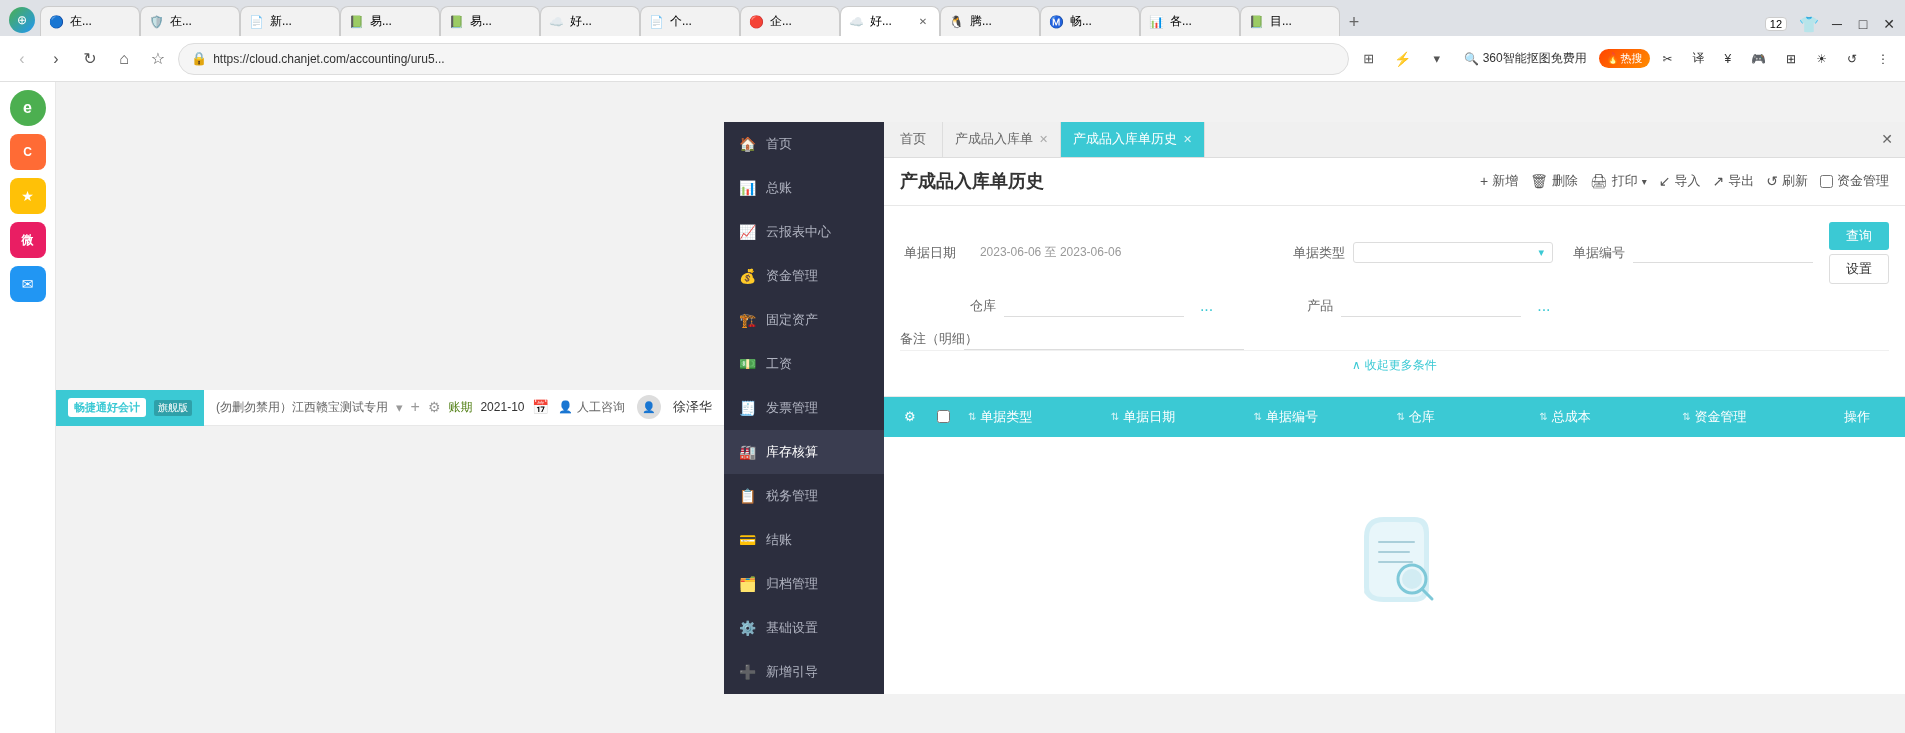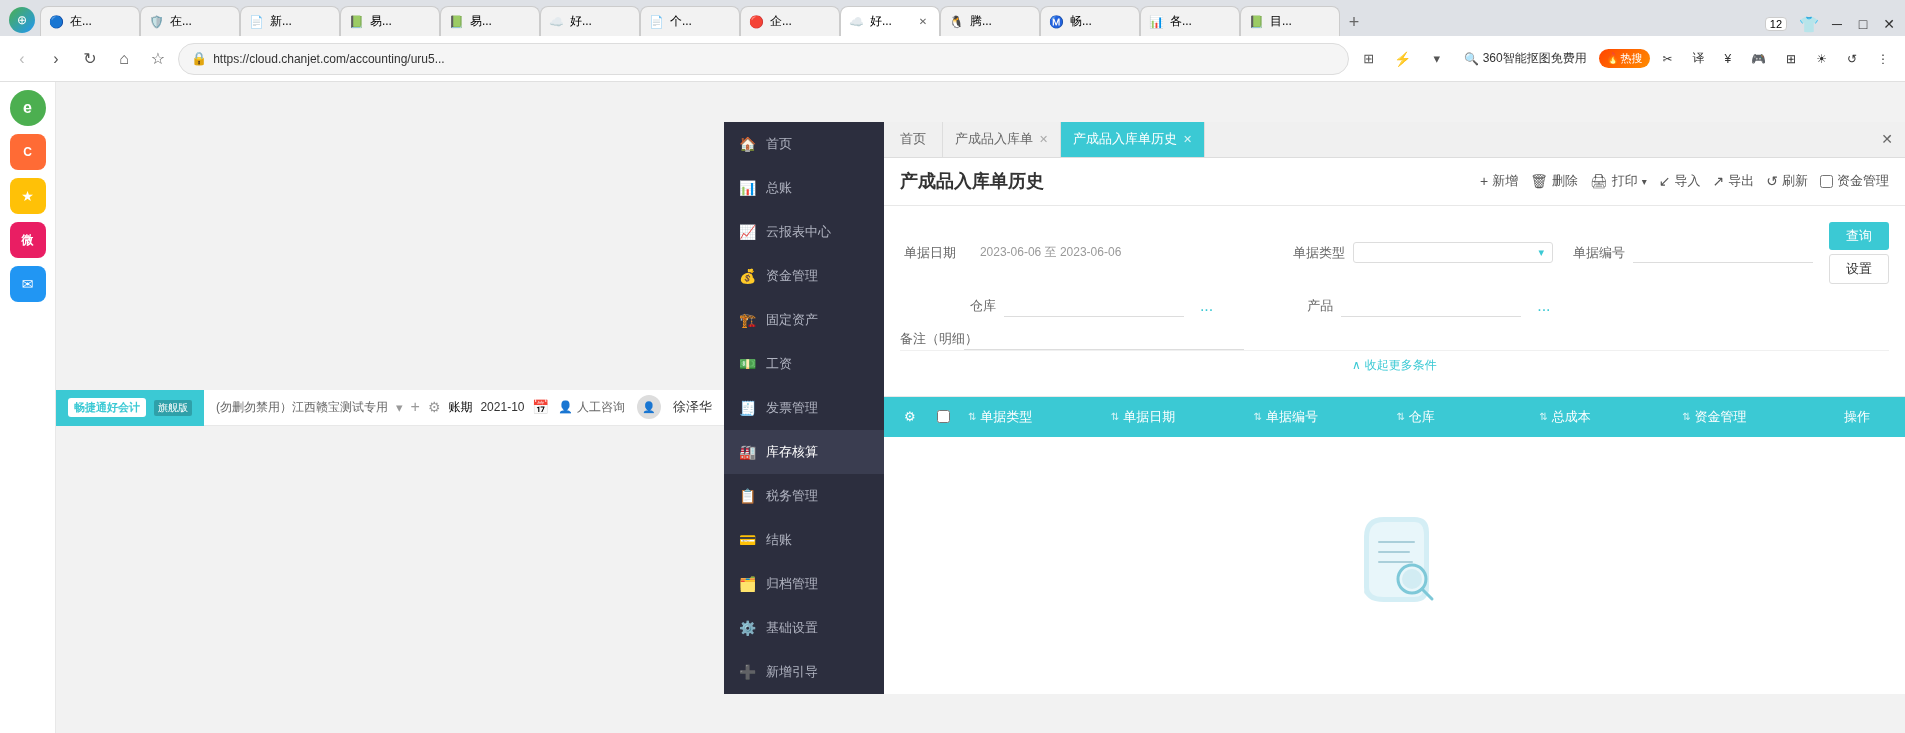--- a/index.html
+++ b/index.html
@@ -40,21 +40,21 @@
     .main-content { flex: 1; display: flex; flex-direction: row; overflow: hidden; align-items: center; }
 
     
     .app-header { height: 36px; background: #3bc9d4; display: flex; align-items: center; padding: 0 12px; gap: 8px; flex-shrink: 0; }
     .app-logo { background: #fff; color: #3bc9d4; font-weight: bold; font-size: 11px; padding: 2px 6px; border-radius: 3px; }
     .app-tag { background: rgba(0,0,0,0.2); color: #fff; font-size: 10px; padding: 1px 4px; border-radius: 2px; }
 
     
     .sub-header { height: 36px; background: #fff; border-bottom: 1px solid #e8e8e8; display: flex; align-items: center; padding: 0 12px; gap: 8px; flex-shrink: 0; }
     .account-name { color: #666; font-size: 12px; }
-    .period-label { color: #000000; font-size: 12px; }
+    .period-label { color: #4d7c0f; font-size: 12px; }
     .period-value { color: #333; font-size: 12px; }
     .sub-header-right { margin-left: auto; display: flex; align-items: center; gap: 12px; }
     .user-service { display: flex; align-items: center; gap: 4px; color: #666; font-size: 12px; cursor: pointer; }
     .user-avatar { width: 24px; height: 24px; border-radius: 50%; background: #ddd; display: flex; align-items: center; justify-content: center; font-size: 11px; color: #666; }
 
     
     .content-area { flex: 1; display: flex; overflow: hidden; }
 
     
     .left-nav { width: 160px; background: #2c2e3e; display: flex; flex-direction: column; flex-shrink: 0; overflow-y: auto; }

